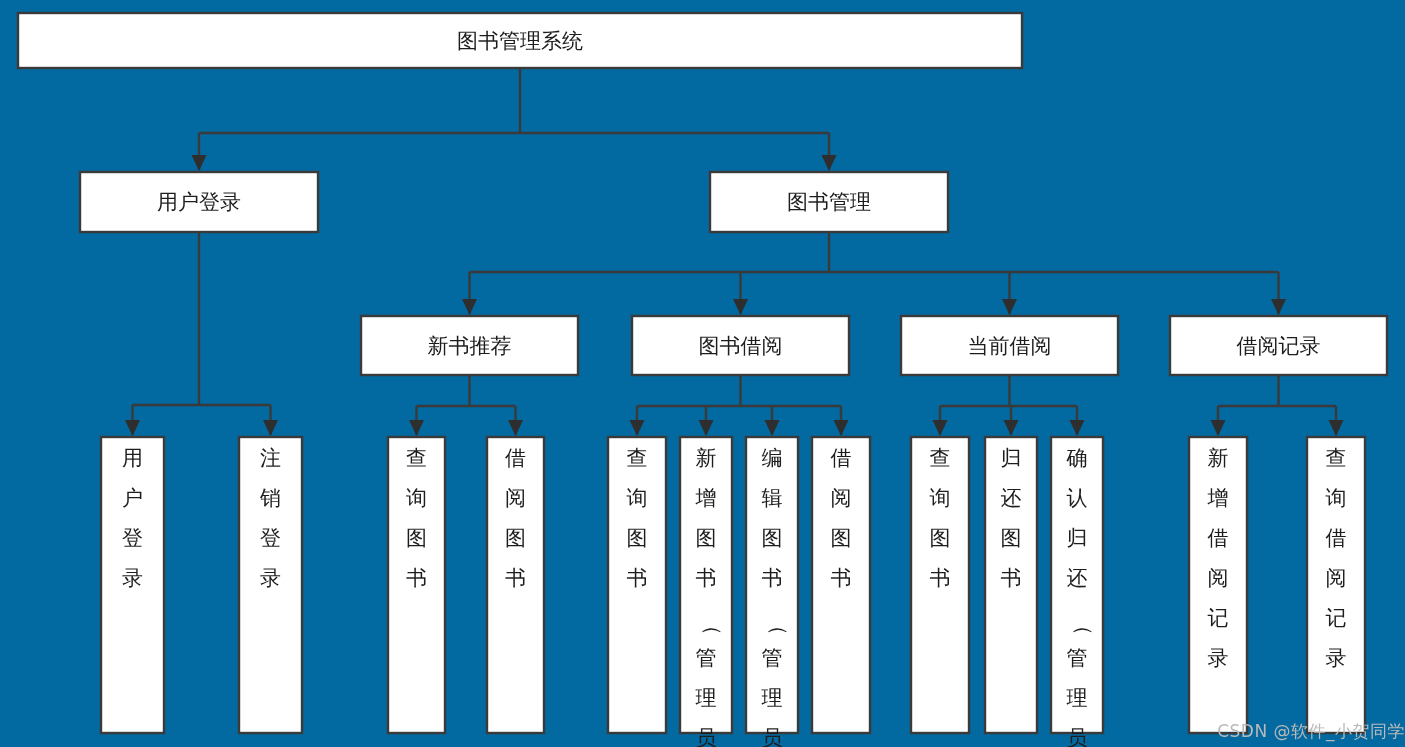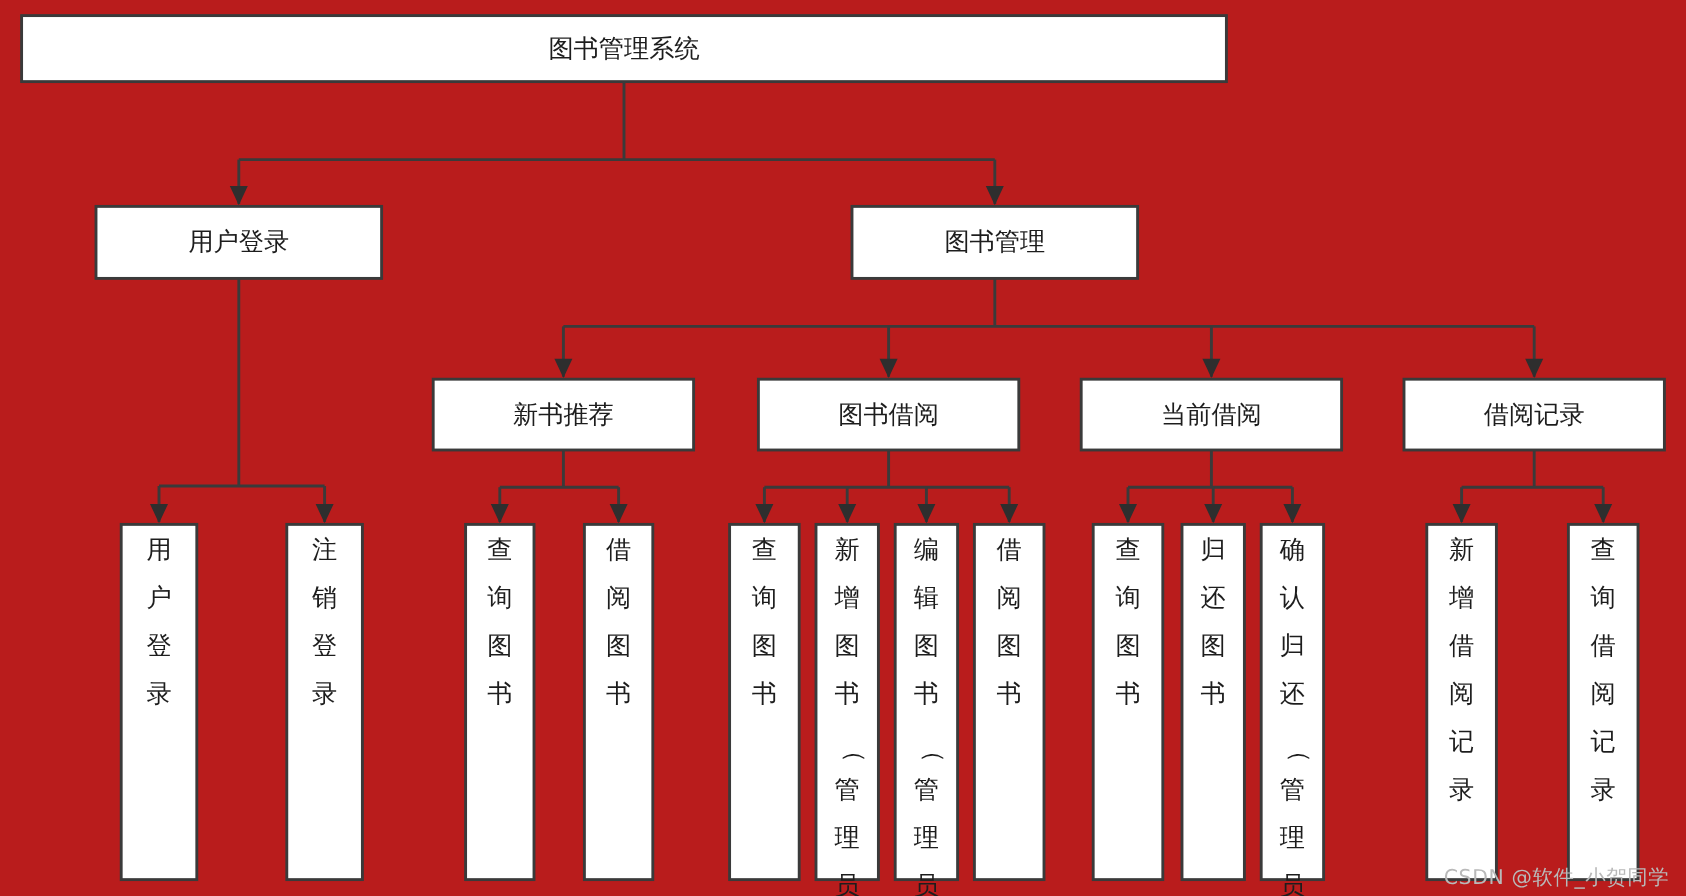--- a/index.html
+++ b/index.html
@@ -7,21 +7,21 @@
     padding: 0;
     background: #ffffff;
   }
   body {
     font-family: "DejaVu Sans", "Liberation Sans", sans-serif;
   }
   #diagram-root {
     position: relative;
     width: 1405px;
     height: 747px;
-    background: #b91c1c;
+    background: #0369a1;
     overflow: hidden;
   }
   svg.diagram-canvas {
     position: absolute;
     top: 0;
     left: 0;
     width: 1405px;
     height: 747px;
   }
   .node-box {
@@ -47,21 +47,21 @@
     dominant-baseline: middle;
   }
   .node-label-v {
     font-family: "DejaVu Sans", "Liberation Sans", sans-serif;
     font-size: 21px;
     fill: #1d1d1d;
     text-anchor: middle;
   }
   .watermark-text {
     position: absolute;
-    right: 14px;
+    right: 0;
     bottom: 4px;
     font-family: "DejaVu Sans", "Liberation Sans", sans-serif;
     font-size: 17px;
     color: #b9b9b9;
     letter-spacing: 0.5px;
     white-space: nowrap;
     user-select: none;
     text-align: center;
   }
 </style>

